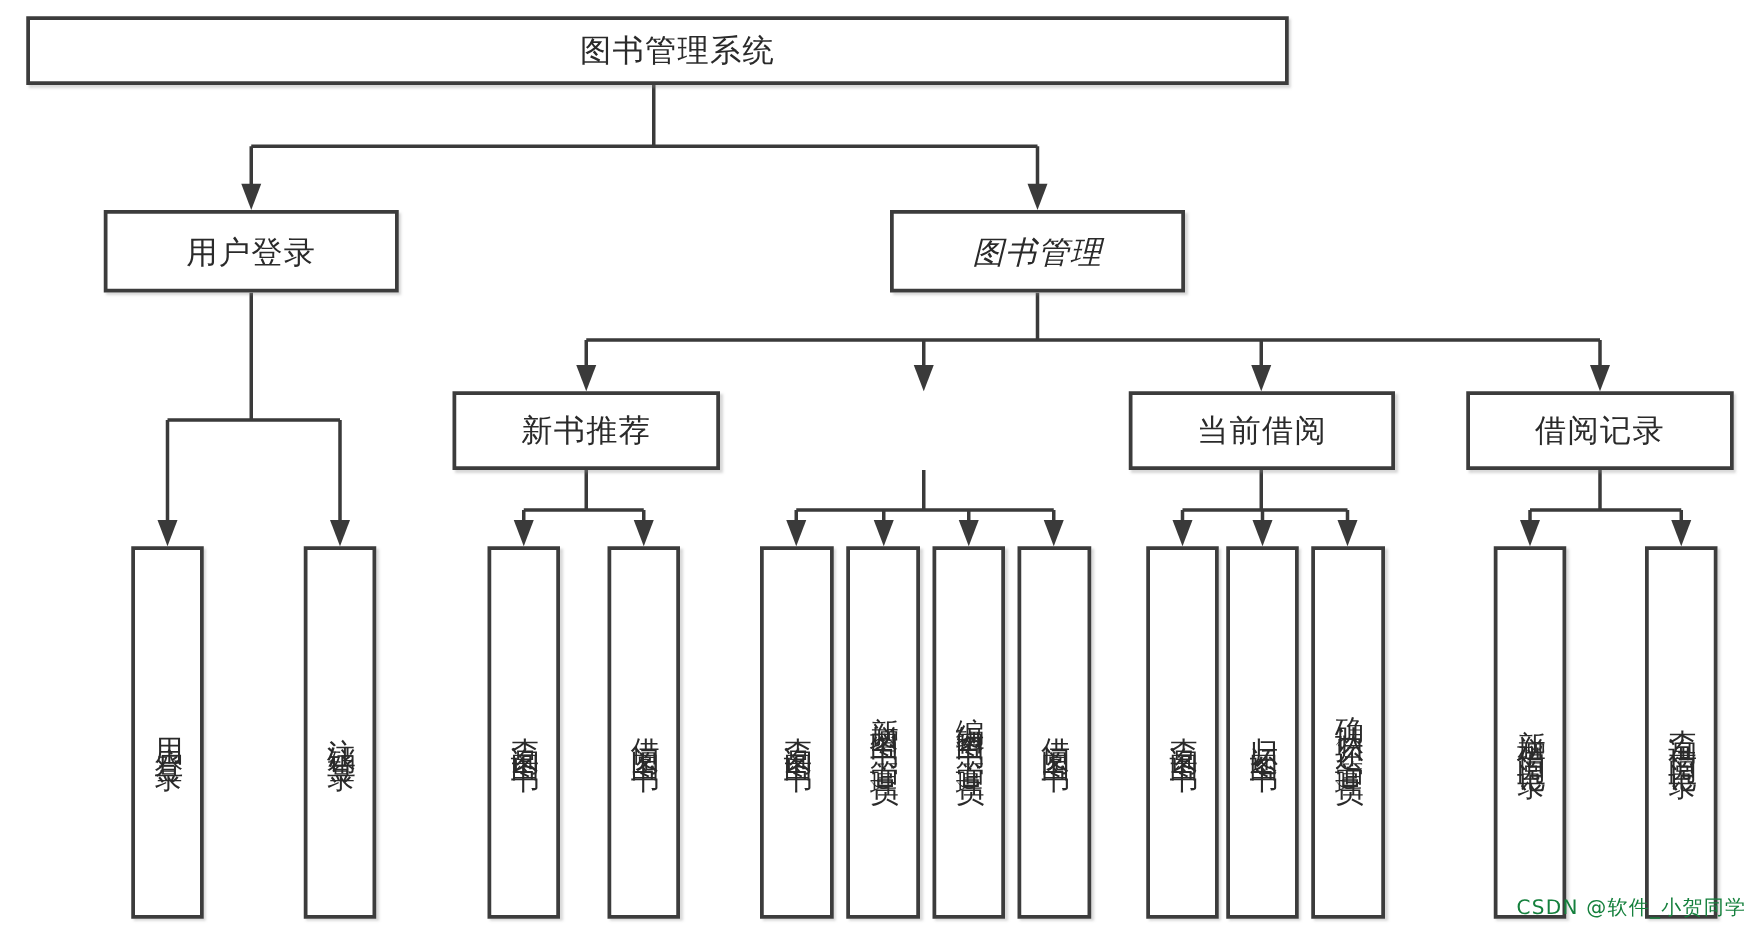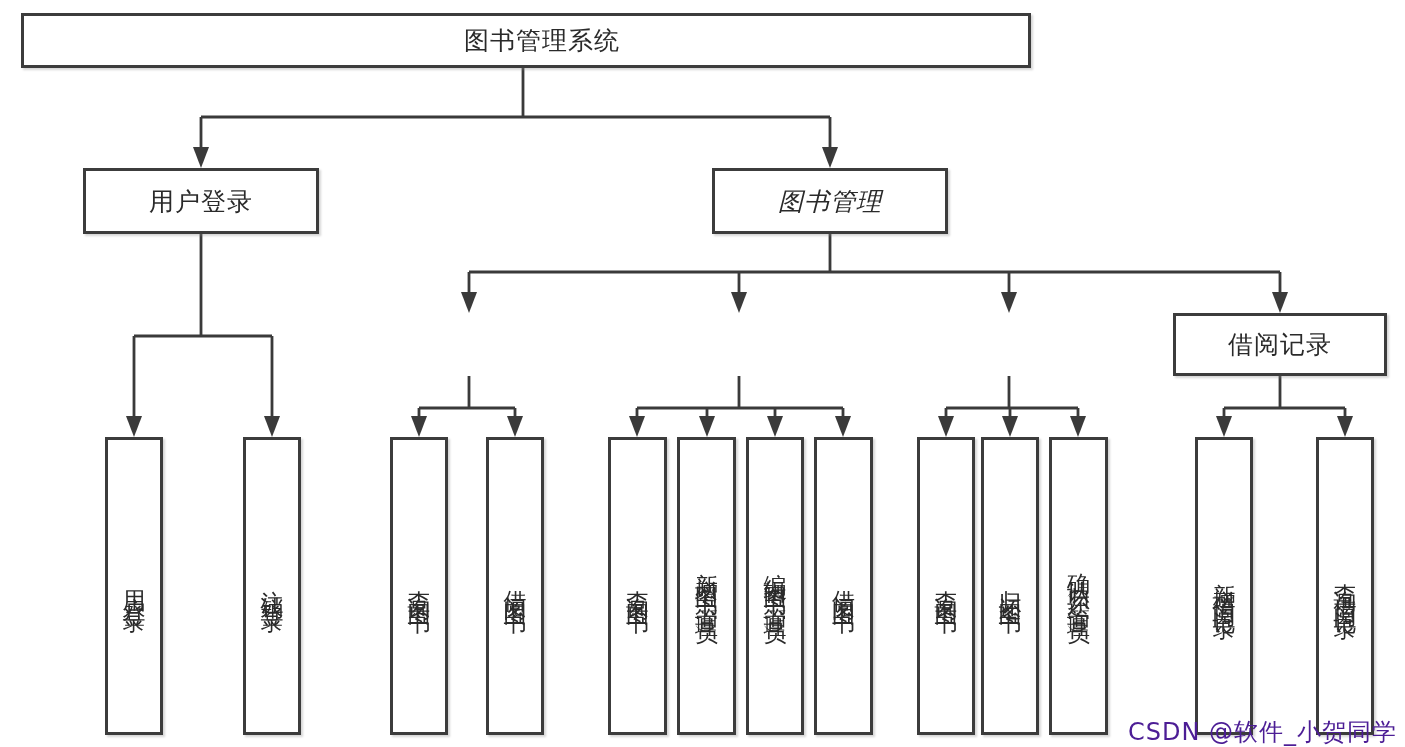--- a/index.html
+++ b/index.html
@@ -39,22 +39,22 @@
     font-size: 23px;
     letter-spacing: 7px;
     line-height: 1;
     color: #2a2a2a;
     white-space: nowrap;
   }
   .watermark {
     position: absolute;
     top: 716px;
     right: 8px;
-    font-size: 24px;
-    color: #4c1d95;
+    font-size: 16px;
+    color: #15803d;
     letter-spacing: 1px;
     white-space: nowrap;
     z-index: 5;
   }
 </style>
 </head>
 <body>
 
 <div class="canvas">
 
@@ -109,20 +109,26 @@
     <span class="hlabel">图书管理系统</span>
   </div>
 
   <div class="box" style="left:83px; top:168px; width:236px; height:66px;">
     <span class="hlabel">用户登录</span>
   </div>
   <div class="box" style="left:712px; top:168px; width:236px; height:66px;font-style:italic;">
     <span class="hlabel">图书管理</span>
   </div>
 
+  <div class="box" style="left:362px; top:313px; width:214px; height:63px;">
+    <span class="hlabel">新书推荐</span>
+  </div>
+  <div class="box" style="left:903px; top:313px; width:213px; height:63px;">
+    <span class="hlabel">当前借阅</span>
+  </div>
   <div class="box" style="left:1173px; top:313px; width:214px; height:63px;">
     <span class="hlabel">借阅记录</span>
   </div>
 
   <div class="box" style="left:105px; top:437px; width:58px; height:298px;">
     <span class="vlabel">用户登录</span>
   </div>
   <div class="box" style="left:243px; top:437px; width:58px; height:298px;">
     <span class="vlabel">注销登录</span>
   </div>

